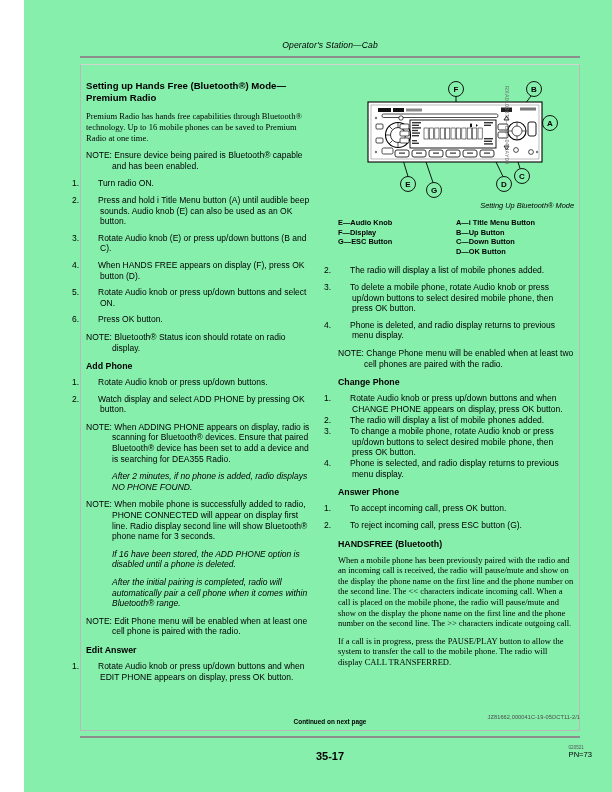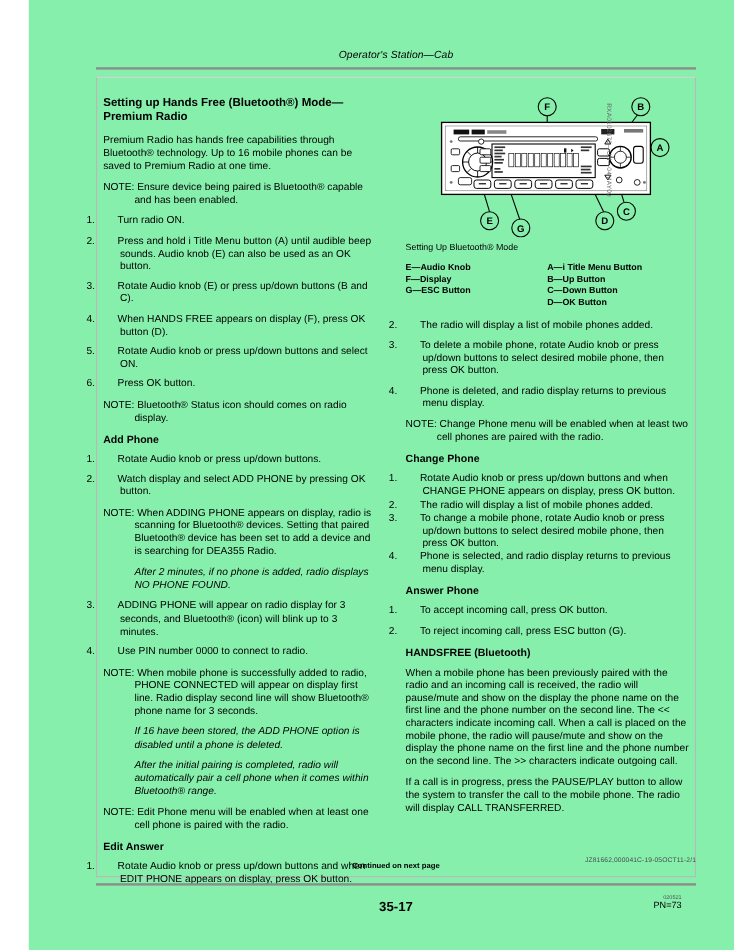--- a/index.html
+++ b/index.html
@@ -75,20 +75,21 @@
     font-weight: bold;
     line-height: 11px;
     margin-top: 8px;
     margin-bottom: 5px;
   }
   p.body {
     font-size: 8.5px;
     line-height: 10.6px;
     margin-bottom: 7px;
     text-align: left;
+    font-family: Liberation Serif, serif;
   }
   p.note {
     font-size: 8.5px;
     line-height: 10.6px;
     margin-bottom: 7px;
     padding-left: 26px;
     text-indent: -26px;
   }
   p.note-cont {
     font-size: 8.5px;
@@ -116,22 +117,23 @@
     position: relative;
     width: 236px;
     margin-bottom: 4px;
   }
   .figure-box {
     position: relative;
     width: 236px;
     height: 118px;
   }
   .fig-caption {
-    text-align: left;
+    text-align: right;
     font-size: 7.4px;
+    font-style: italic;
     margin-top: 3px;
     margin-bottom: 8px;
   }
   .fig-sideid {
     position: absolute;
     right: -14px;
     top: 6px;
     font-size: 5.4px;
     color: #6a6a6a;
     transform: rotate(90deg);
@@ -175,22 +177,22 @@
   .page-num {
     position: absolute;
     left: 0; top: 750px;
     width: 612px;
     text-align: center;
     font-size: 11px;
     font-weight: bold;
   }
   .pn-block {
     position: absolute;
-    right: 68px; top: 745px;
-    text-align: right;
+    right: 44px; top: 745px;
+    text-align: left;
   }
   .pn-small {
     font-size: 4.6px;
     color: #555;
     line-height: 5px;
   }
   .pn-main {
     font-size: 7.6px;
     line-height: 9px;
   }
@@ -220,36 +222,32 @@
 
       <ol class="steps">
         <li><span class="num">1.</span><span>Turn radio ON.</span></li>
         <li><span class="num">2.</span><span>Press and hold i Title Menu button (A) until audible beep sounds. Audio knob (E) can also be used as an OK button.</span></li>
         <li><span class="num">3.</span><span>Rotate Audio knob (E) or press up/down buttons (B and C).</span></li>
         <li><span class="num">4.</span><span>When HANDS FREE appears on display (F), press OK button (D).</span></li>
         <li><span class="num">5.</span><span>Rotate Audio knob or press up/down buttons and select ON.</span></li>
         <li><span class="num">6.</span><span>Press OK button.</span></li>
       </ol>
 
-      <p class="note">NOTE: Bluetooth® Status icon should comes on radio display.</p>
+      <p class="note">NOTE: Bluetooth® Status icon should rotate on radio display.</p>
 
       <h2 class="sub-title">Add Phone</h2>
 
       <ol class="steps">
         <li><span class="num">1.</span><span>Rotate Audio knob or press up/down buttons.</span></li>
         <li><span class="num">2.</span><span>Watch display and select ADD PHONE by pressing OK button.</span></li>
       </ol>
 
-      <p class="note">NOTE:  When ADDING PHONE appears on display, radio is scanning for Bluetooth® devices. Setting that paired Bluetooth® device has been set to add a device and is searching for DEA355 Radio.</p>
+      <p class="note">NOTE:  When ADDING PHONE appears on display, radio is scanning for Bluetooth® devices. Ensure that paired Bluetooth® device has been set to add a device and is searching for DEA355 Radio.</p>
       <p class="note-cont">After 2 minutes, if no phone is added, radio displays NO PHONE FOUND.</p>
 
-      <ol class="steps">
-        <li><span class="num">3.</span><span>ADDING PHONE will appear on radio display for 3 seconds, and Bluetooth® (icon) will blink up to 3 minutes.</span></li>
-        <li><span class="num">4.</span><span>Use PIN number 0000 to connect to radio.</span></li>
-      </ol>
 
       <p class="note">NOTE: When mobile phone is successfully added to radio, PHONE CONNECTED will appear on display first line. Radio display second line will show Bluetooth® phone name for 3 seconds.</p>
       <p class="note-cont">If 16 have been stored, the ADD PHONE option is disabled until a phone is deleted.</p>
       <p class="note-cont">After the initial pairing is completed, radio will automatically pair a cell phone when it comes within Bluetooth® range.</p>
 
       <p class="note">NOTE: Edit Phone menu will be enabled when at least one cell phone is paired with the radio.</p>
 
       <h2 class="sub-title">Edit Answer</h2>
 
       <ol class="steps">

